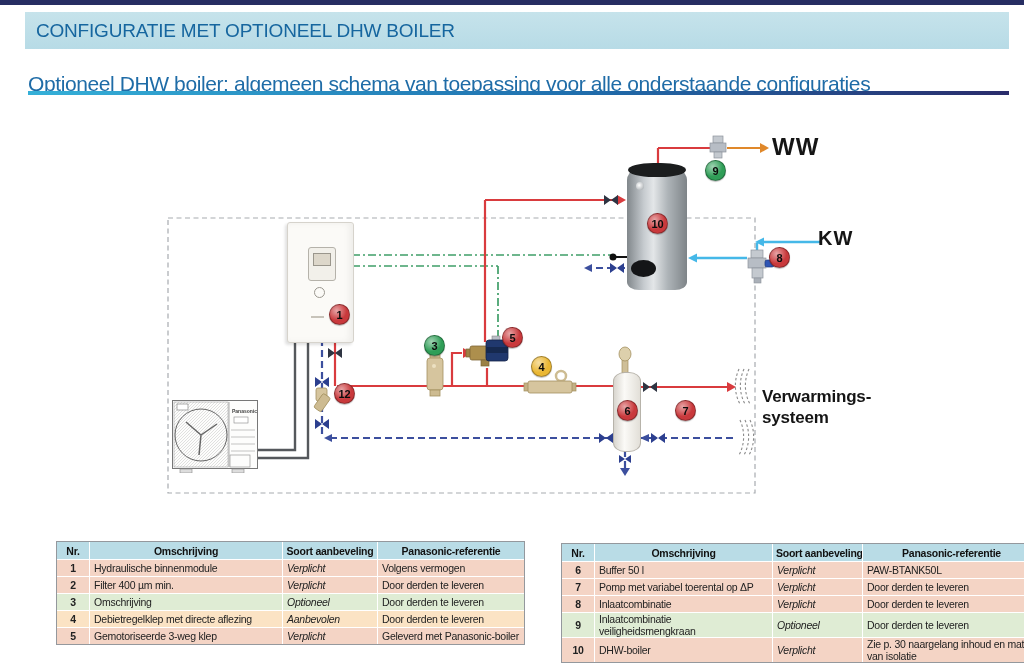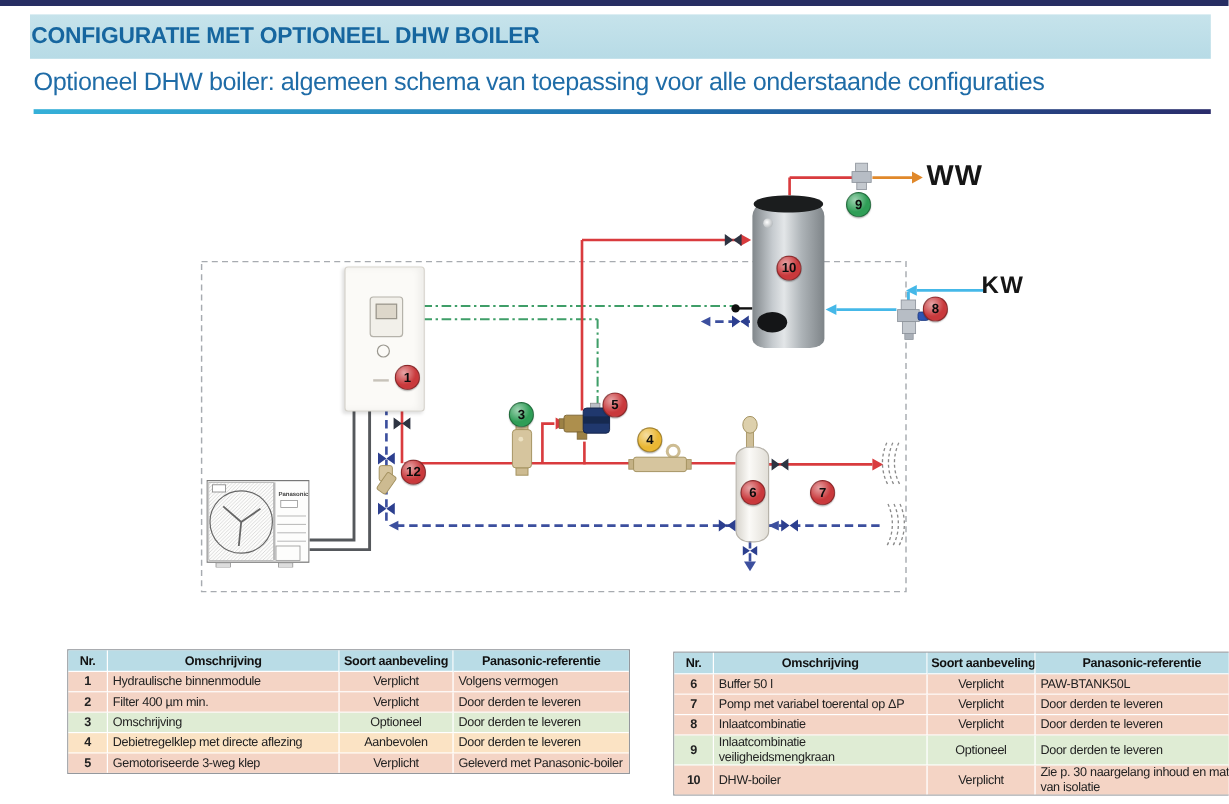--- a/index.html
+++ b/index.html
@@ -3,22 +3,22 @@
 <meta charset="utf-8">
 <style>
   html,body{margin:0;padding:0;background:#fff;}
   .page{position:relative;width:1024px;height:670px;overflow:hidden;
         font-family:"Liberation Sans",sans-serif;background:#fff;}
 
   
   .top-strip{position:absolute;left:0;top:0;width:1024px;height:5px;background:#272e63;}
   .banner{position:absolute;left:25px;top:12px;width:984px;height:37px;
           background:linear-gradient(180deg,#c6e3eb,#b7dbe6);display:flex;align-items:center;}
-  .banner-title{font-size:19px;font-weight:bold;color:#16669f;letter-spacing:-0.2px;padding-left:1px;}
-  .subtitle{position:absolute;left:28px;top:57px;font-size:21px;font-weight:400;
+  .banner-title{font-size:19px;font-weight:normal;color:#16669f;letter-spacing:-0.2px;padding-left:11px;}
+  .subtitle{position:absolute;left:28px;top:72px;font-size:21px;font-weight:400;
             color:#1f6ca7;letter-spacing:-0.4px;}
   .rule{position:absolute;left:28px;top:91px;width:981px;height:4px;
         background:linear-gradient(90deg,#35b0d8,#1f6fae 55%,#2a2c6b);}
 
   
   .diagram{position:absolute;left:0;top:100px;width:1024px;height:430px;}
   .diagram svg{position:absolute;left:0;top:0;}
   .p-hot{stroke:var(--hot);stroke-width:2.2;fill:none}
   .p-dhw{stroke:var(--dhw);stroke-width:2.2;fill:none}
   .p-cold{stroke:var(--cold);stroke-width:2.4;fill:none}
@@ -71,21 +71,21 @@
   
   table.tbl{position:absolute;border-collapse:separate;border-spacing:0;table-layout:fixed;
       font-size:10.5px;letter-spacing:-0.25px;border:1px solid #94989d;color:#222;margin-left:34px;}
   .tbl th{background:var(--thbg);font-weight:bold;text-align:center;height:17px;padding:0 3px;
       border-right:1.5px solid #fff;border-bottom:1.5px solid #fff;color:#111;overflow:hidden;white-space:nowrap;}
   .tbl td{height:16px;padding:0 4px;border-right:1.5px solid #fff;border-bottom:1.5px solid #fff;
       vertical-align:middle;line-height:1.15;overflow:hidden;}
   .tbl th:last-child,.tbl td:last-child{border-right:none;}
   .tbl tr:last-child td{border-bottom:none;}
   .tbl td.c0{text-align:center;font-weight:bold;}
-  .tbl td.c2{text-align:center;}
+  .tbl td.c2{font-style:italic;}
   #table-left{left:22px;top:541px;width:467px;}
   #table-right{left:527px;top:543px;width:478px;}
 </style>
 </head>
 <body>
 
 <div class="page">
 
   <div class="top-strip"></div>
 
@@ -253,20 +253,24 @@
     <div class="marker" style="left: 502px; top: 227px; background-color: rgb(201, 57, 60);">5</div>
     <div class="marker" style="left: 531px; top: 256px; background-color: rgb(234, 183, 51);">4</div>
     <div class="marker" style="left: 617px; top: 300px; background-color: rgb(201, 57, 60);">6</div>
     <div class="marker" style="left: 675px; top: 300px; background-color: rgb(201, 57, 60);">7</div>
     <div class="marker" style="left: 769px; top: 147px; background-color: rgb(201, 57, 60);">8</div>
     <div class="marker" style="left: 705px; top: 60px; background-color: rgb(47, 158, 87);">9</div>
     <div class="marker" style="left: 647px; top: 113px; background-color: rgb(201, 57, 60);">10</div>
 
     <div class="lbl lbl-ww">WW</div>
     <div class="lbl lbl-kw">KW</div>
+    <div class="lbl lbl-heat">
+      <div>Verwarmings-</div>
+      <div>systeem</div>
+    </div>
   </div>
 
   <table class="tbl" id="table-left">
     <colgroup>
         <col style="width:33px">
         <col style="width:193px">
         <col style="width:95px">
         <col style="width:146px">
       </colgroup>
     <thead>

